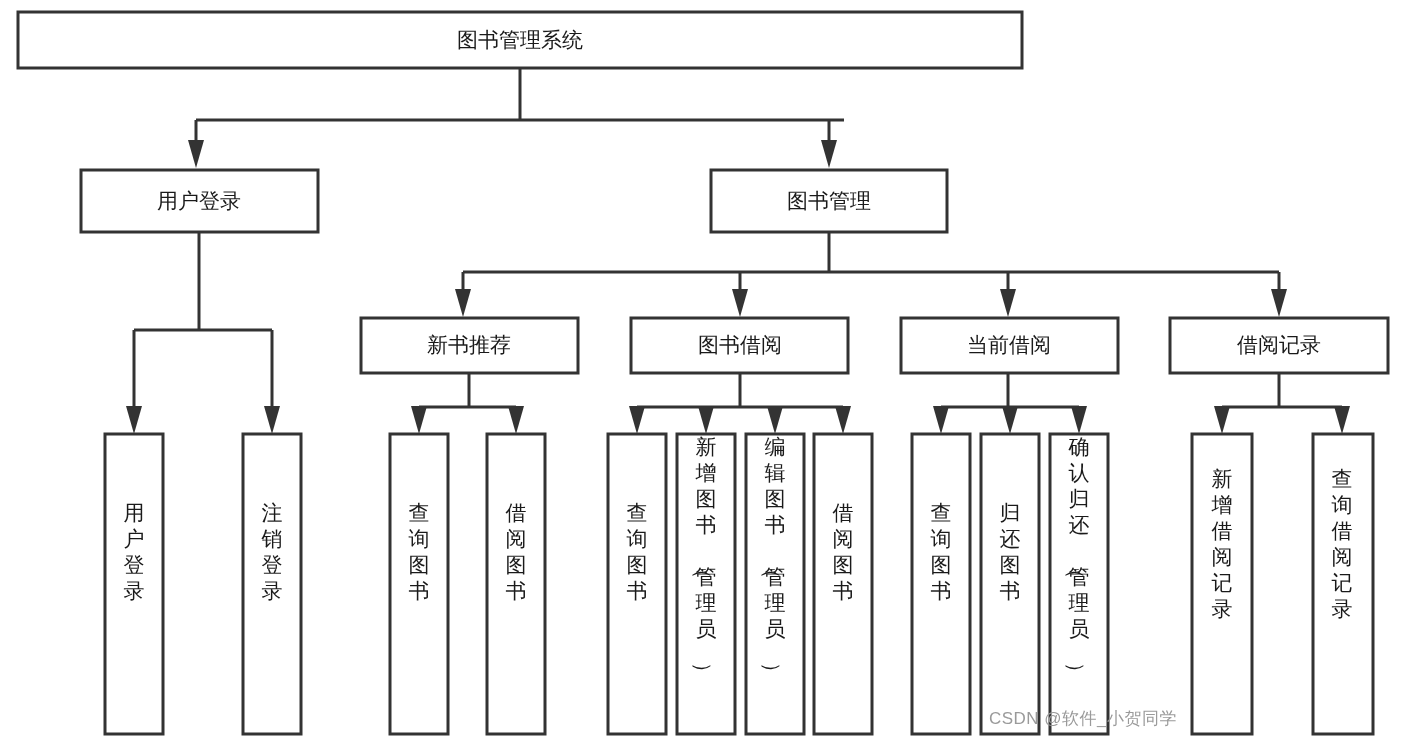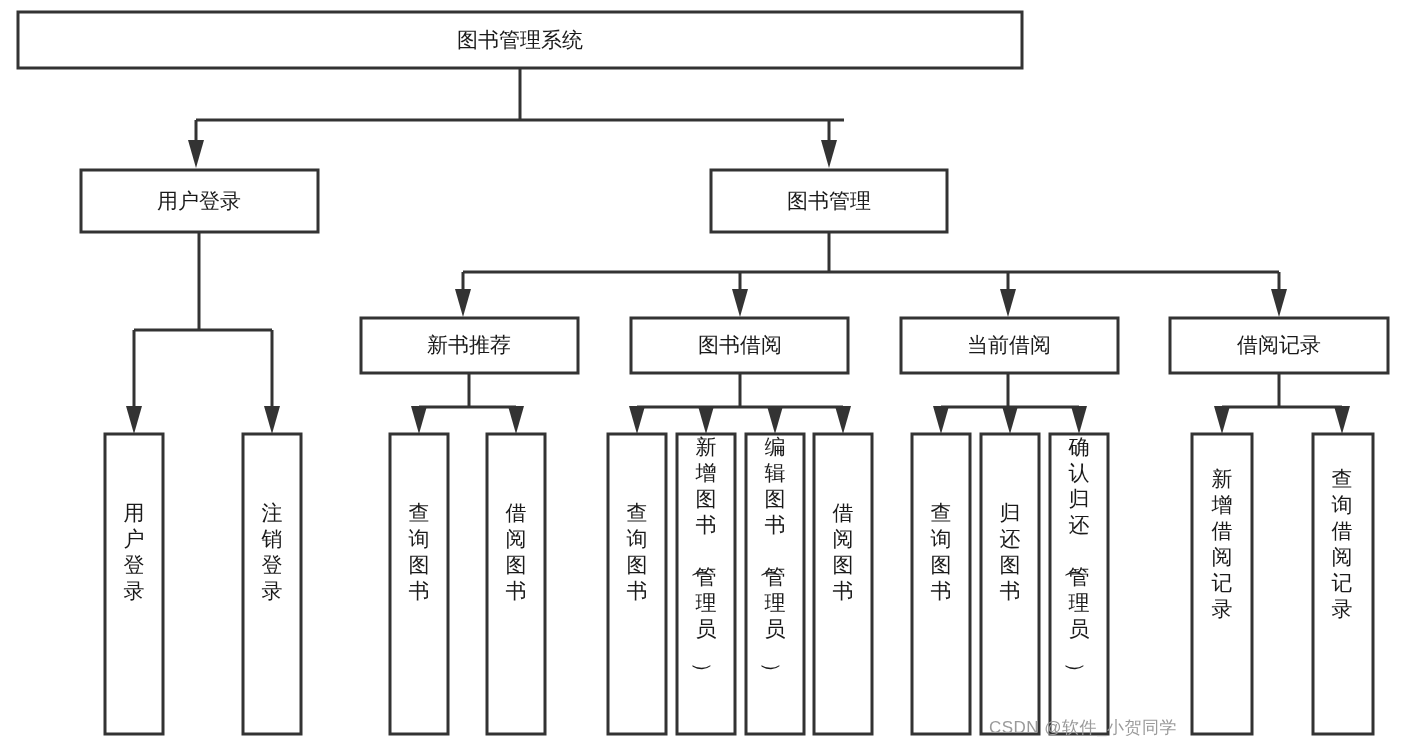--- a/index.html
+++ b/index.html
@@ -50,21 +50,21 @@
   }
   .node-label-v {
     font-family: "Liberation Sans", "DejaVu Sans", sans-serif;
     font-size: 21px;
     fill: #1a1a1a;
     text-anchor: middle;
   }
   .watermark-text {
     position: absolute;
     right: 8px;
-    bottom: 8px;
+    bottom: 17px;
     font-family: "Liberation Sans", "DejaVu Sans", sans-serif;
     font-size: 17px;
     color: #9a9a9a;
     white-space: nowrap;
     letter-spacing: 0.5px;
     pointer-events: none;
   }
 </style>
 </head>
 <body>

